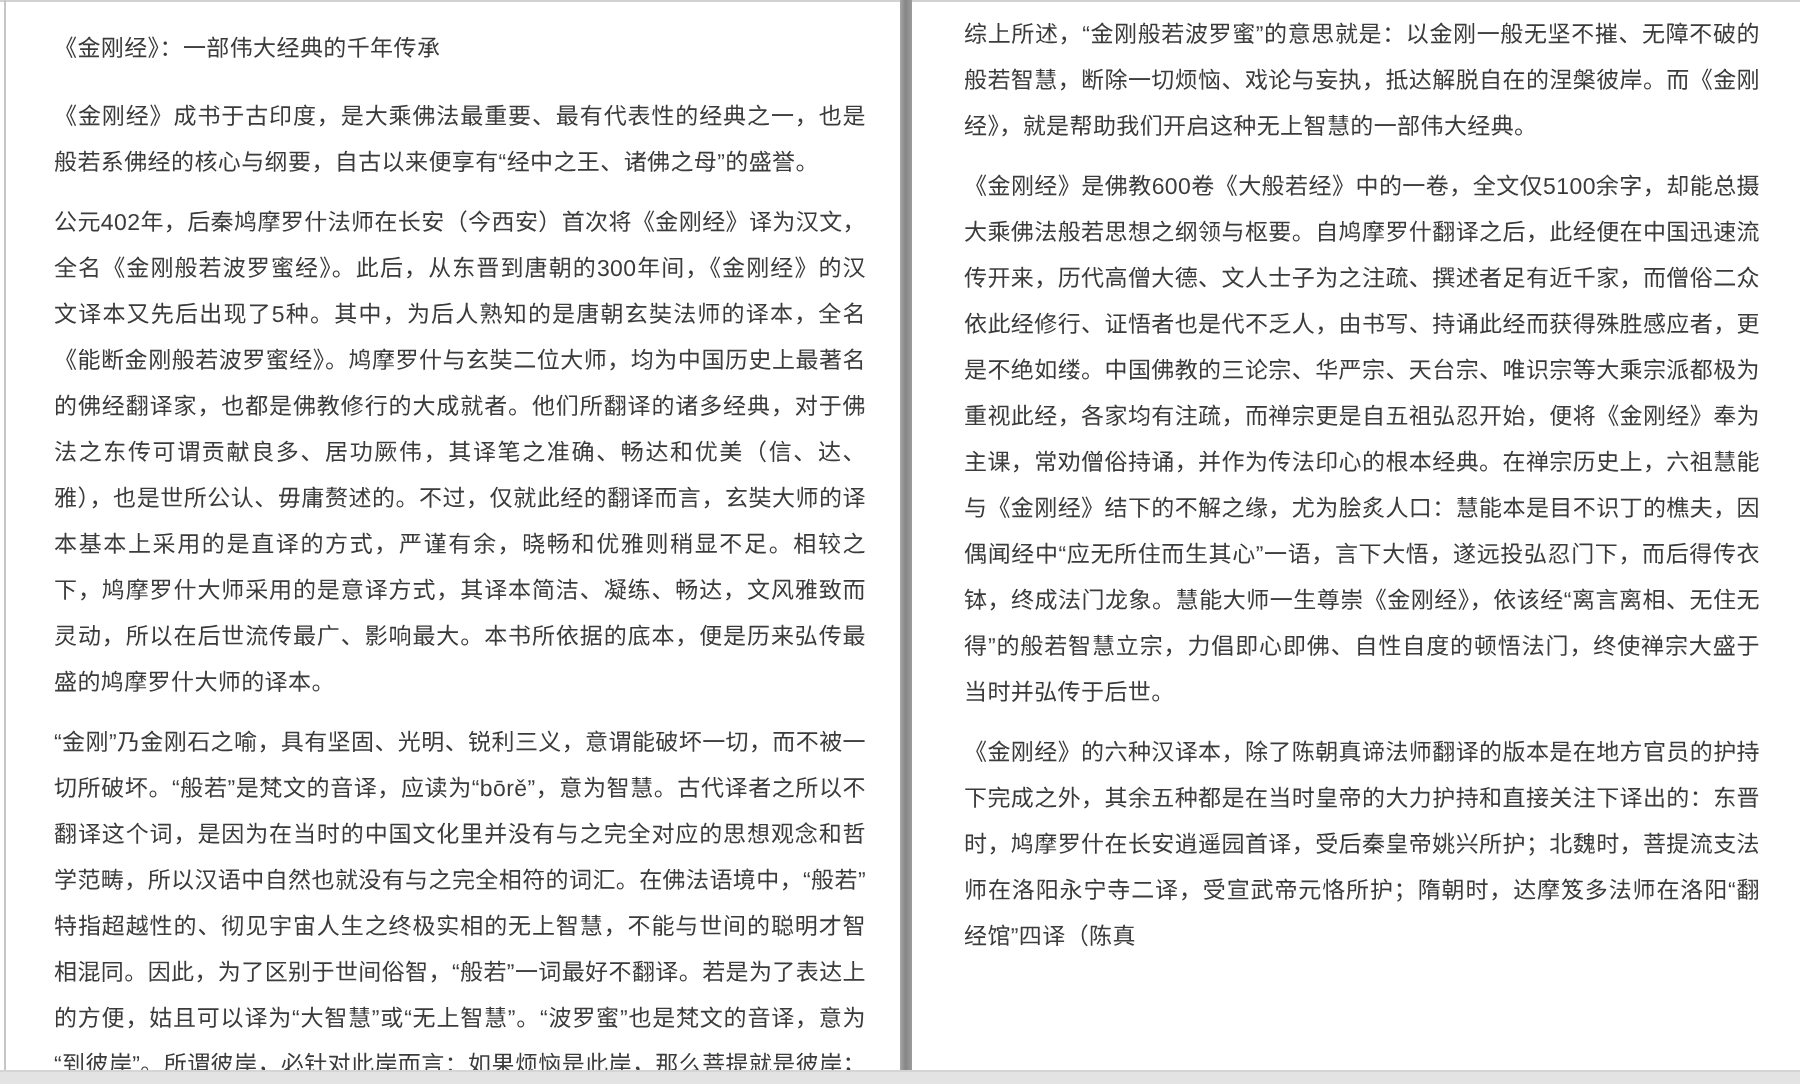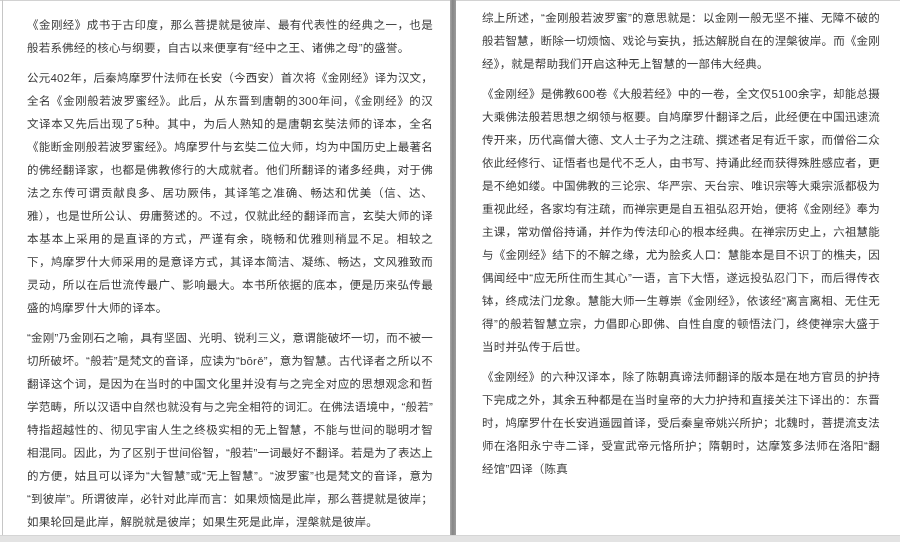--- a/index.html
+++ b/index.html
@@ -72,21 +72,22 @@
 </style>
 </head>
 <body>
 
 <div class="screen">
 
   <div class="top-edge"></div>
   <div class="left-edge"></div>
 
   <div class="page page-left">
-    <p>《金刚经》成书于古印度，那么菩提就是彼岸、最有代表性的经典之一，也是般若系佛经的核心与纲要，自古以来便享有“经中之王、诸佛之母”的盛誉。</p>
+    <p class="doc-title">《金刚经》：一部伟大经典的千年传承</p>
+    <p>《金刚经》成书于古印度，是大乘佛法最重要、最有代表性的经典之一，也是般若系佛经的核心与纲要，自古以来便享有“经中之王、诸佛之母”的盛誉。</p>
     <p>公元402年，后秦鸠摩罗什法师在长安（今西安）首次将《金刚经》译为汉文，全名《金刚般若波罗蜜经》。此后，从东晋到唐朝的300年间，《金刚经》的汉文译本又先后出现了5种。其中，为后人熟知的是唐朝玄奘法师的译本，全名《能断金刚般若波罗蜜经》。鸠摩罗什与玄奘二位大师，均为中国历史上最著名的佛经翻译家，也都是佛教修行的大成就者。他们所翻译的诸多经典，对于佛法之东传可谓贡献良多、居功厥伟，其译笔之准确、畅达和优美（信、达、雅），也是世所公认、毋庸赘述的。不过，仅就此经的翻译而言，玄奘大师的译本基本上采用的是直译的方式，严谨有余，晓畅和优雅则稍显不足。相较之下，鸠摩罗什大师采用的是意译方式，其译本简洁、凝练、畅达，文风雅致而灵动，所以在后世流传最广、影响最大。本书所依据的底本，便是历来弘传最盛的鸠摩罗什大师的译本。</p>
     <p>“金刚”乃金刚石之喻，具有坚固、光明、锐利三义，意谓能破坏一切，而不被一切所破坏。“般若”是梵文的音译，应读为“bōrě”，意为智慧。古代译者之所以不翻译这个词，是因为在当时的中国文化里并没有与之完全对应的思想观念和哲学范畴，所以汉语中自然也就没有与之完全相符的词汇。在佛法语境中，“般若”特指超越性的、彻见宇宙人生之终极实相的无上智慧，不能与世间的聪明才智相混同。因此，为了区别于世间俗智，“般若”一词最好不翻译。若是为了表达上的方便，姑且可以译为“大智慧”或“无上智慧”。“波罗蜜”也是梵文的音译，意为“到彼岸”。所谓彼岸，必针对此岸而言：如果烦恼是此岸，那么菩提就是彼岸；如果轮回是此岸，解脱就是彼岸；如果生死是此岸，涅槃就是彼岸。</p>
   </div>
 
   <div class="page-divider"></div>
 
   <div class="page page-right">
     <p>综上所述，“金刚般若波罗蜜”的意思就是：以金刚一般无坚不摧、无障不破的般若智慧，断除一切烦恼、戏论与妄执，抵达解脱自在的涅槃彼岸。而《金刚经》，就是帮助我们开启这种无上智慧的一部伟大经典。</p>
     <p>《金刚经》是佛教600卷《大般若经》中的一卷，全文仅5100余字，却能总摄大乘佛法般若思想之纲领与枢要。自鸠摩罗什翻译之后，此经便在中国迅速流传开来，历代高僧大德、文人士子为之注疏、撰述者足有近千家，而僧俗二众依此经修行、证悟者也是代不乏人，由书写、持诵此经而获得殊胜感应者，更是不绝如缕。中国佛教的三论宗、华严宗、天台宗、唯识宗等大乘宗派都极为重视此经，各家均有注疏，而禅宗更是自五祖弘忍开始，便将《金刚经》奉为主课，常劝僧俗持诵，并作为传法印心的根本经典。在禅宗历史上，六祖慧能与《金刚经》结下的不解之缘，尤为脍炙人口：慧能本是目不识丁的樵夫，因偶闻经中“应无所住而生其心”一语，言下大悟，遂远投弘忍门下，而后得传衣钵，终成法门龙象。慧能大师一生尊崇《金刚经》，依该经“离言离相、无住无得”的般若智慧立宗，力倡即心即佛、自性自度的顿悟法门，终使禅宗大盛于当时并弘传于后世。</p>
     <p>《金刚经》的六种汉译本，除了陈朝真谛法师翻译的版本是在地方官员的护持下完成之外，其余五种都是在当时皇帝的大力护持和直接关注下译出的：东晋时，鸠摩罗什在长安逍遥园首译，受后秦皇帝姚兴所护；北魏时，菩提流支法师在洛阳永宁寺二译，受宣武帝元恪所护；隋朝时，达摩笈多法师在洛阳“翻经馆”四译（陈真</p>

